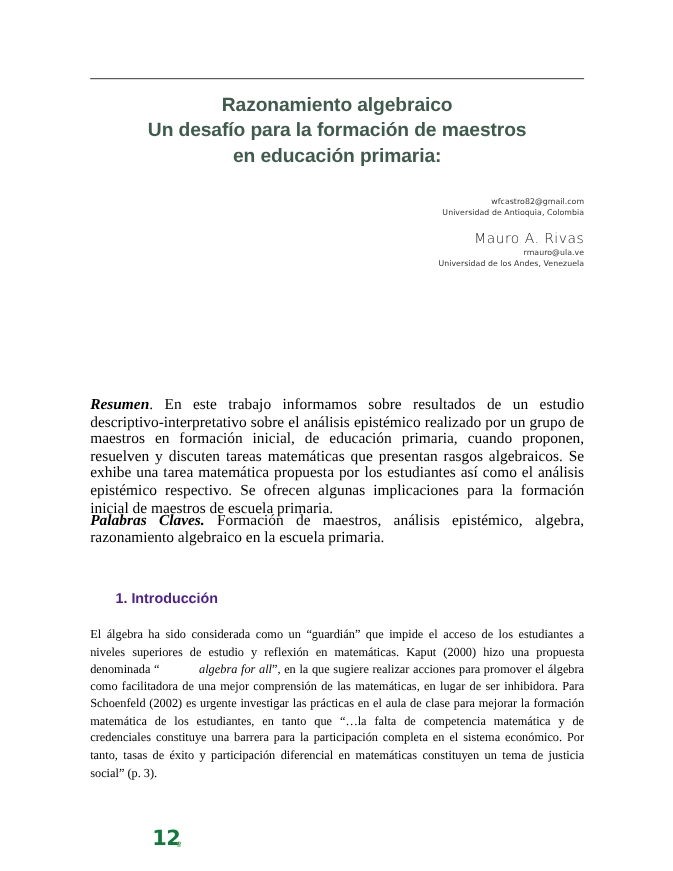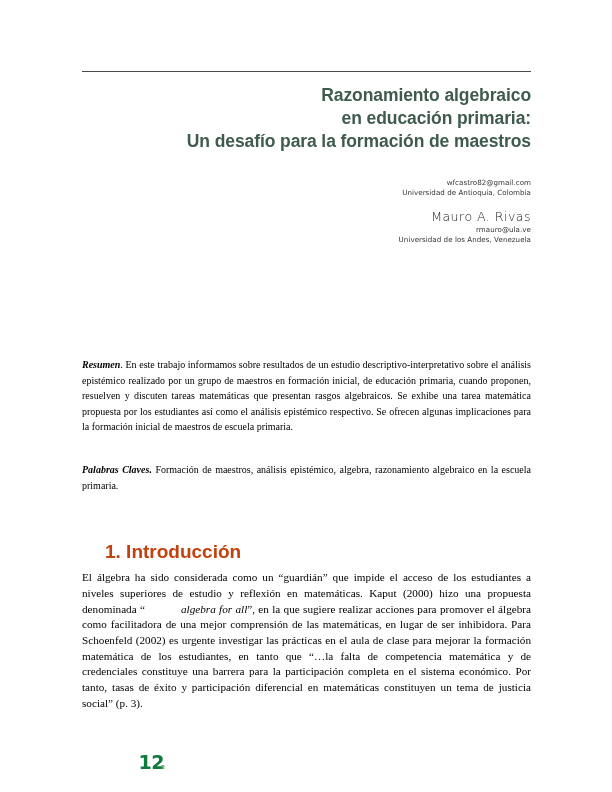--- a/index.html
+++ b/index.html
@@ -32,21 +32,21 @@
     height: 1px;
     background: #4a4a4a;
   }
 
   
   .title-block {
     position: absolute;
     left: 82px;
     top: 84px;
     width: 449px;
-    text-align: right;
+    text-align: center;
   }
   .title-line {
     font-family: "Liberation Sans", sans-serif;
     font-weight: bold;
     font-size: 17.5px;
     line-height: 23px;
     color: #3f5b4d;
     letter-spacing: -0.1px;
   }
 
@@ -78,41 +78,41 @@
     color: #333333;
     letter-spacing: 0.05px;
   }
 
   
   .abstract,
   .keywords {
     position: absolute;
     left: 82px;
     width: 449px;
-    font-size: 10px;
+    font-size: 14px;
     line-height: 15.6px;
     text-align: justify;
     color: #000;
   }
   .abstract { top: 347px; }
   .keywords { top: 452px; }
   .lead-bi {
     font-weight: bold;
     font-style: italic;
   }
 
   
   .section-heading {
     position: absolute;
     left: 105px;
     top: 525px;
     font-family: "Liberation Sans", sans-serif;
     font-weight: bold;
-    font-size: 19px;
-    color: #c2410c;
+    font-size: 13px;
+    color: #4c1d95;
   }
 
   
   .body-par {
     position: absolute;
     left: 82px;
     top: 559px;
     width: 449px;
     font-size: 11.2px;
     line-height: 15.7px;
@@ -219,22 +219,22 @@
 </style>
 </head>
 <body>
 
 <div class="page">
 
   <div class="top-rule"></div>
 
   <div class="title-block">
     <div class="title-line">Razonamiento algebraico</div>
+    <div class="title-line">Un desafío para la formación de maestros</div>
     <div class="title-line">en educación primaria:</div>
-    <div class="title-line">Un desafío para la formación de maestros</div>
   </div>
 
   <div class="authors">
 
     <div class="author">
       <div class="author-email">wfcastro82@gmail.com</div>
       <div class="author-affil">Universidad de Antioquia, Colombia</div>
     </div>
 
 

